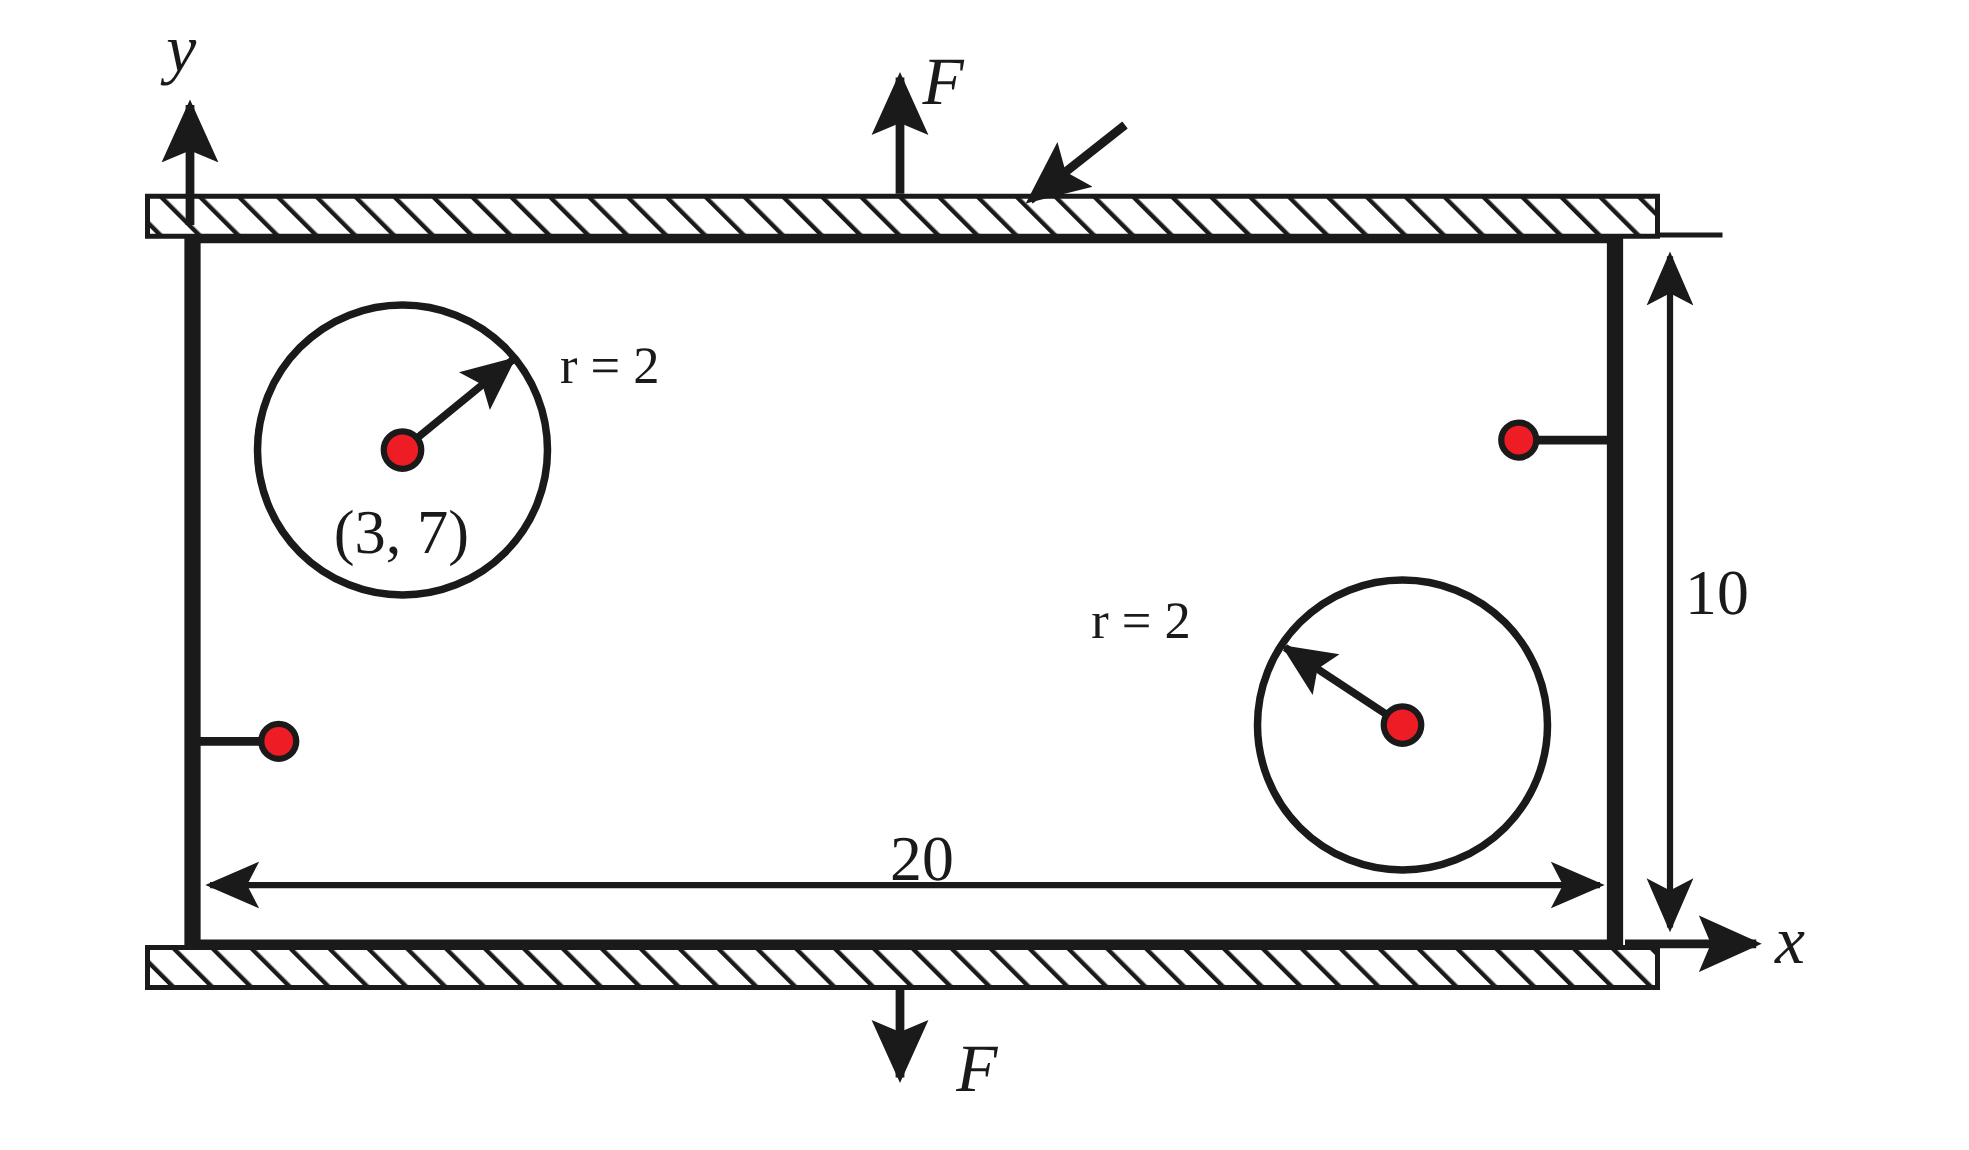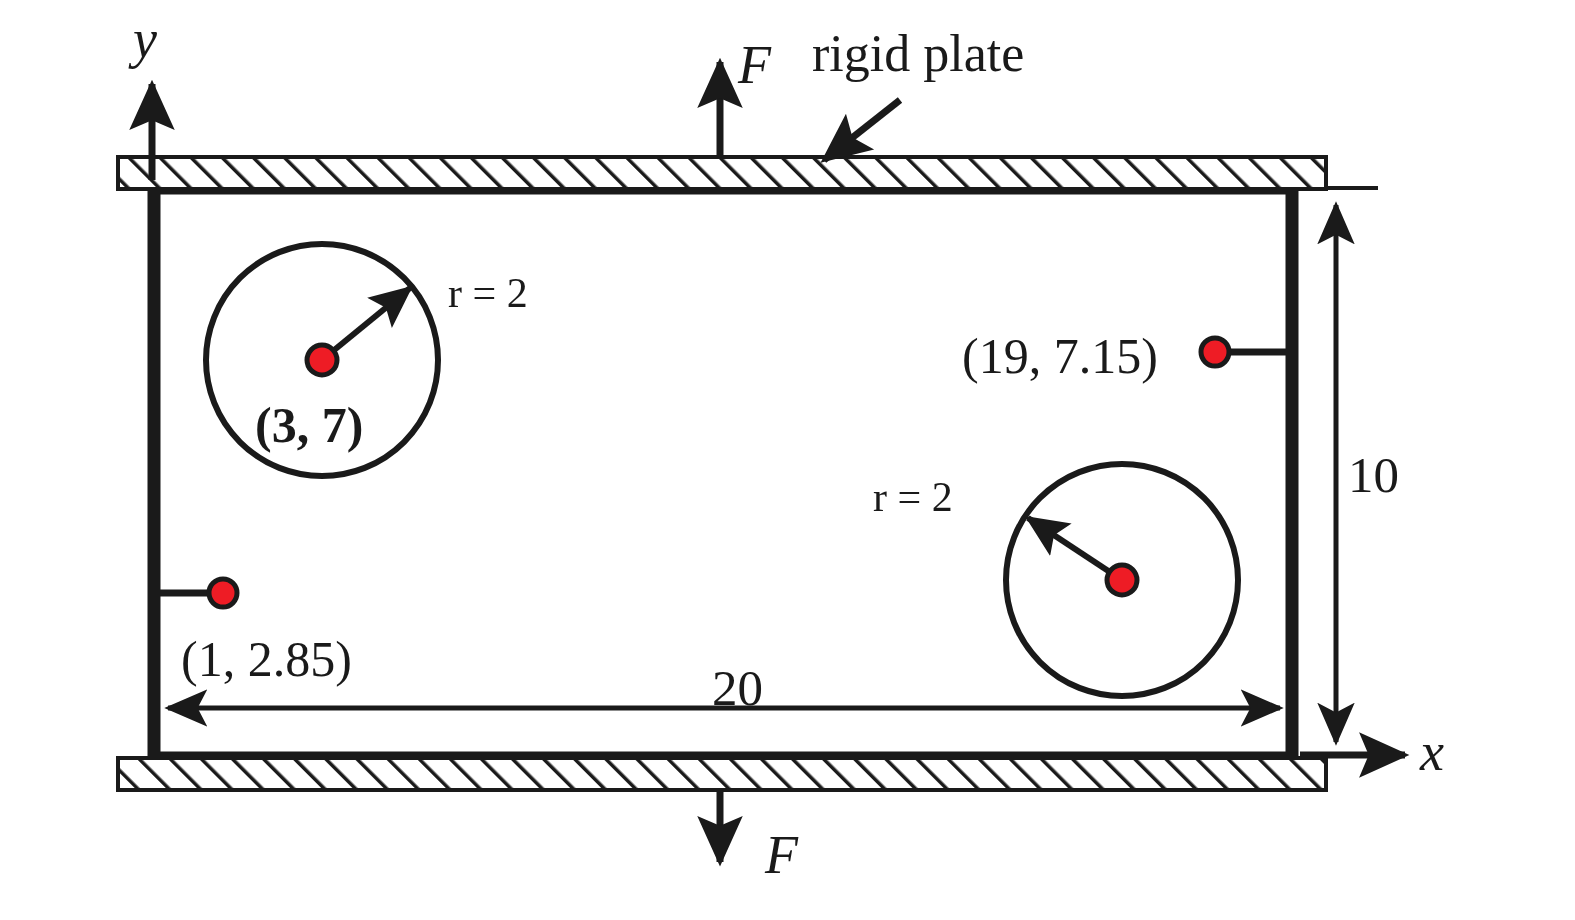--- a/index.html
+++ b/index.html
@@ -142,30 +142,27 @@
   </svg>
 
   <div class="lbl axis-label" style="left:133px; top:12px;">y</div>
 
   <div class="lbl axis-label" style="left:1420px; top:725px;">x</div>
 
   <div class="lbl force-label" style="left:738px; top:38px;">F</div>
 
   <div class="lbl force-label" style="left:765px; top:828px;">F</div>
 
-  <div class="lbl plate-label" style="left:812px; top:28px;">rigid plate</div>
 
   <div class="lbl radius-label" style="left:448px; top:272px;">r = 2</div>
 
-  <div class="lbl coord-label" style="left:255px; top:400px;font-weight:bold;">(3, 7)</div>
+  <div class="lbl coord-label" style="left:267px; top:400px;">(3, 7)</div>
 
   <div class="lbl radius-label" style="left:873px; top:476px;">r = 2</div>
 
 
-  <div class="lbl coord-label" style="left:181px; top:634px;">(1, 2.85)</div>
 
-  <div class="lbl coord-label" style="left:962px; top:331px;">(19, 7.15)</div>
 
   <div class="lbl dim-label" style="left:712px; top:650px;margin-top:13px;">20</div>
 
   <div class="lbl dim-label" style="left:1348px; top:450px;">10</div>
 
 </div>
 
 </body></html>

